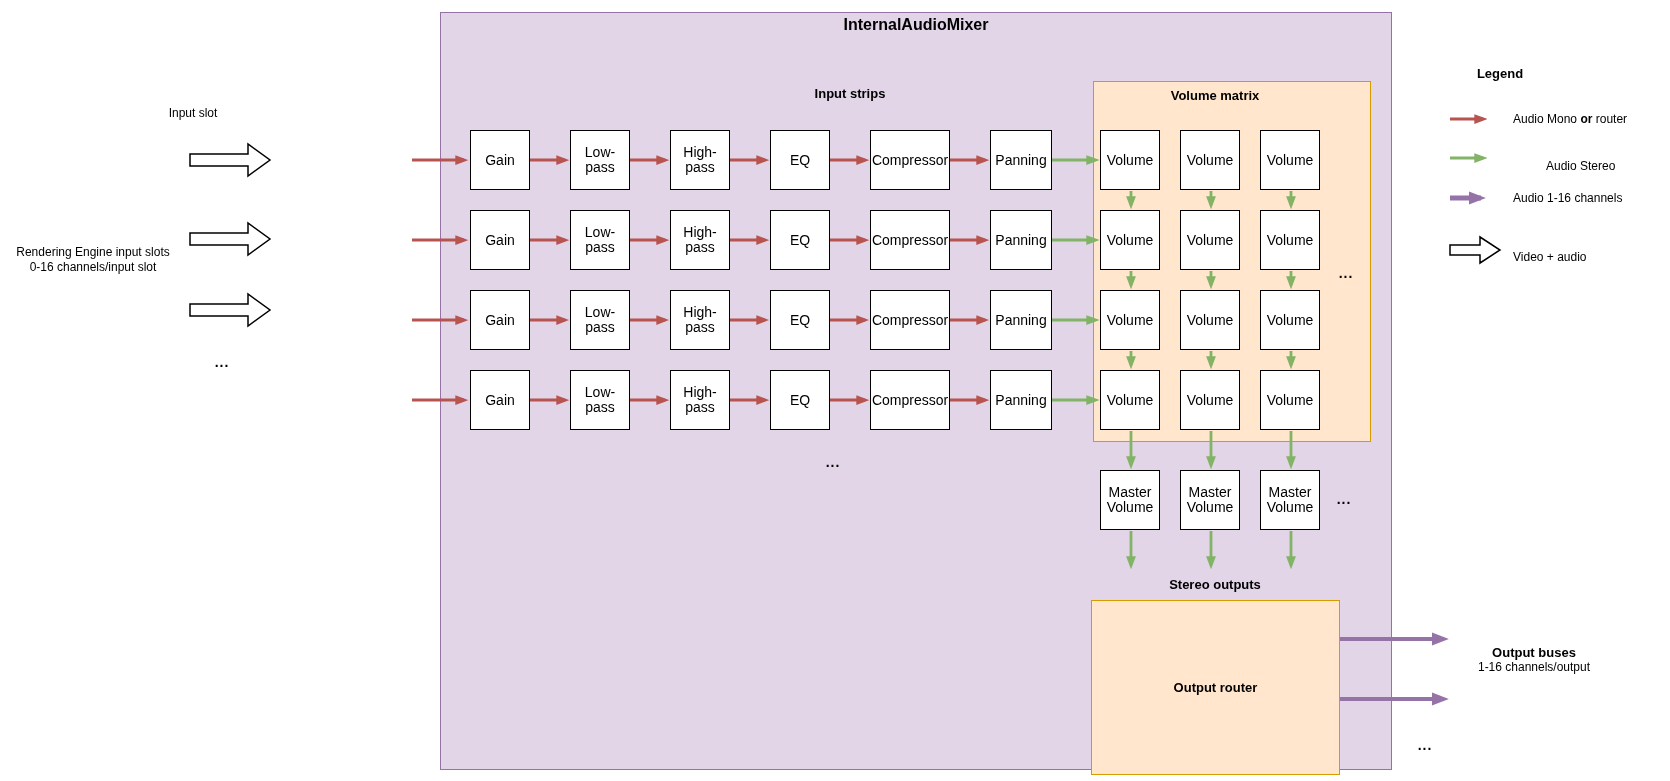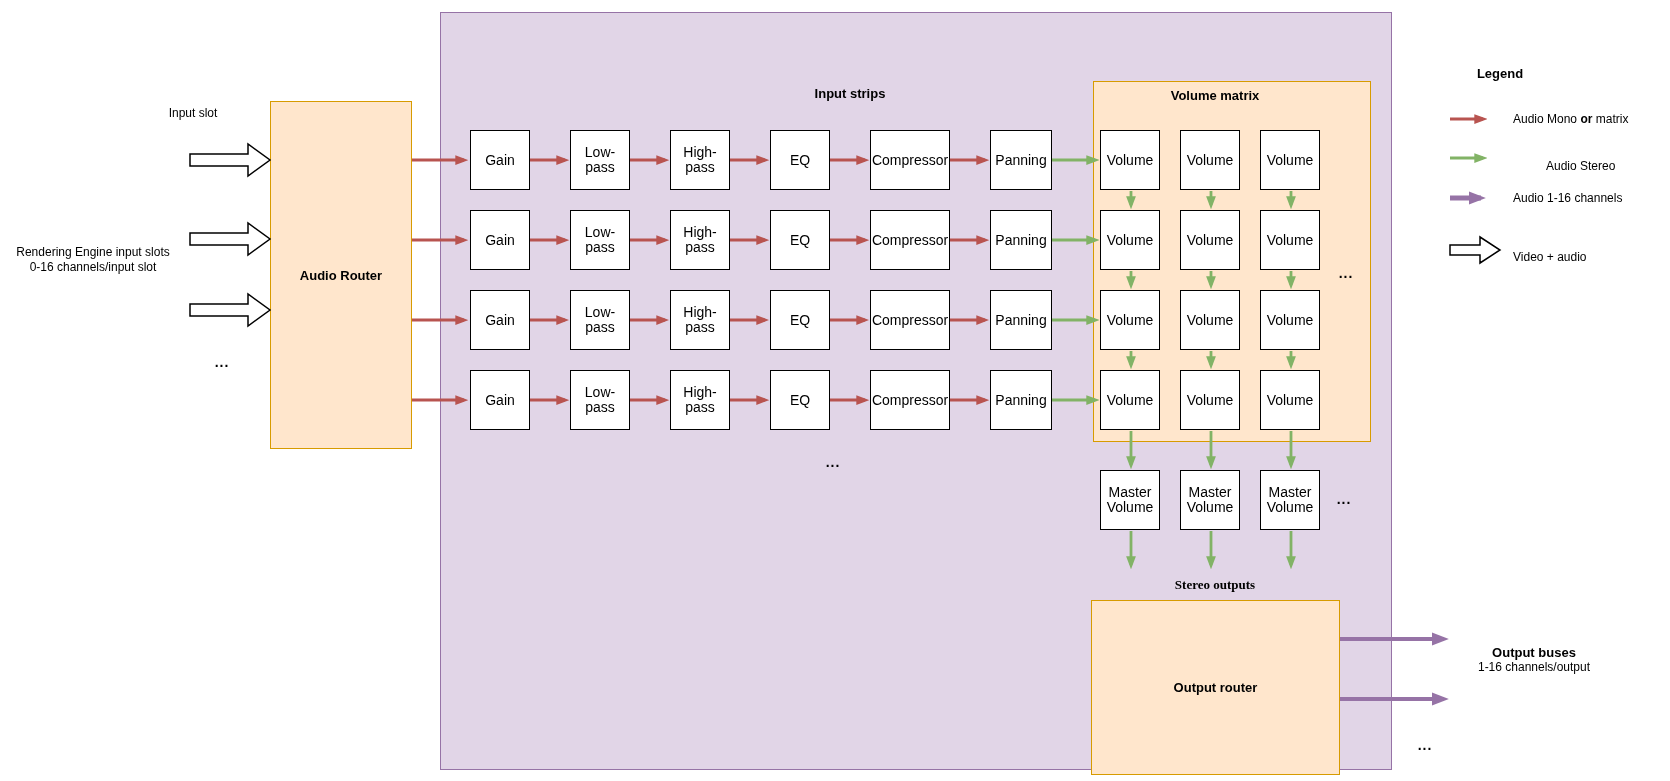--- a/index.html
+++ b/index.html
@@ -25,23 +25,20 @@
   .center-flex{display:flex;align-items:center;justify-content:center;}
   .legend-item{position:absolute;z-index:3;font-size:12px;text-align:left;white-space:nowrap;}
 </style>
 </head>
 <body>
 
 <div id="canvas">
 
   <div class="fill-box purple-container" style="left:440px;top:12px;width:952px;height:758px;"></div>
 
-  <div class="fill-box orange center-flex title-md" style="left:270px;top:101px;width:142px;height:348px;">
-    <span>Audio Router</span>
-  </div>
 
   <div class="fill-box orange" style="left:1093px;top:81px;width:278px;height:361px;"></div>
 
   <div class="fill-box orange center-flex title-md" style="left:1091px;top:600px;width:249px;height:175px;">
     <span>Output router</span>
   </div>
 
   <svg id="arrow-layer" width="1670" height="781" viewBox="0 0 1670 781">
     <defs>
       <marker id="mr" viewBox="0 0 12 9" refX="8" refY="4.5" markerWidth="13" markerHeight="10" markerUnits="userSpaceOnUse" orient="auto">
@@ -130,20 +127,21 @@
     </g>
   </svg>
 
   <div class="lbl" style="left:143px;top:106px;width:100px;">Input slot</div>
   <div class="lbl" style="left:8px;top:245px;width:170px;">
     <div>Rendering Engine input slots</div>
     <div>0-16 channels/input slot</div>
   </div>
   <div class="lbl ellipsis" style="left:207px;top:355px;width:30px;">...</div>
 
+  <div class="lbl title-lg" style="left:440px;top:17px;width:952px;">InternalAudioMixer</div>
   <div class="lbl title-md" style="left:750px;top:86px;width:200px;">Input strips</div>
 
   <div class="node" style="left:470px;top:130px;width:60px;height:60px;">Gain</div>
   <div class="node" style="left:570px;top:130px;width:60px;height:60px;">Low-pass</div>
   <div class="node" style="left:670px;top:130px;width:60px;height:60px;">High-pass</div>
   <div class="node" style="left:770px;top:130px;width:60px;height:60px;">EQ</div>
   <div class="node" style="left:870px;top:130px;width:80px;height:60px;">Compressor</div>
   <div class="node" style="left:990px;top:130px;width:62px;height:60px;">Panning</div>
 
   <div class="node" style="left:470px;top:210px;width:60px;height:60px;">Gain</div>
@@ -193,29 +191,29 @@
   <div class="node" style="left:1180px;top:470px;width:60px;height:60px;">
     <span>Master</span>
     <span>Volume</span>
   </div>
   <div class="node" style="left:1260px;top:470px;width:60px;height:60px;">
     <span>Master</span>
     <span>Volume</span>
   </div>
   <div class="lbl ellipsis" style="left:1329px;top:492px;width:30px;">...</div>
 
-  <div class="lbl title-md" style="left:1115px;top:577px;width:200px;font-family:Liberation Serif, serif;">Stereo outputs</div>
+  <div class="lbl title-md" style="left:1115px;top:577px;width:200px;">Stereo outputs</div>
 
   <div class="lbl" style="left:1434px;top:645px;width:200px;">
     <div class="title-md">Output buses</div>
     <div>1-16 channels/output</div>
   </div>
   <div class="lbl ellipsis" style="left:1410px;top:738px;width:30px;">...</div>
 
   <div class="lbl title-md" style="left:1450px;top:66px;width:100px;">Legend</div>
   <div class="legend-item" style="left:1513px;top:112px;">
-    <span>Audio Mono </span><span class="bold">or</span><span> matrix</span>
+    <span>Audio Mono </span><span class="bold">or</span><span> router</span>
   </div>
   <div class="legend-item" style="left:1546px;top:151px;margin-top:8px;">Audio Stereo</div>
   <div class="legend-item" style="left:1513px;top:191px;">Audio 1-16 channels</div>
   <div class="legend-item" style="left:1513px;top:250px;">Video + audio</div>
 
 </div>
 
 </body></html>

